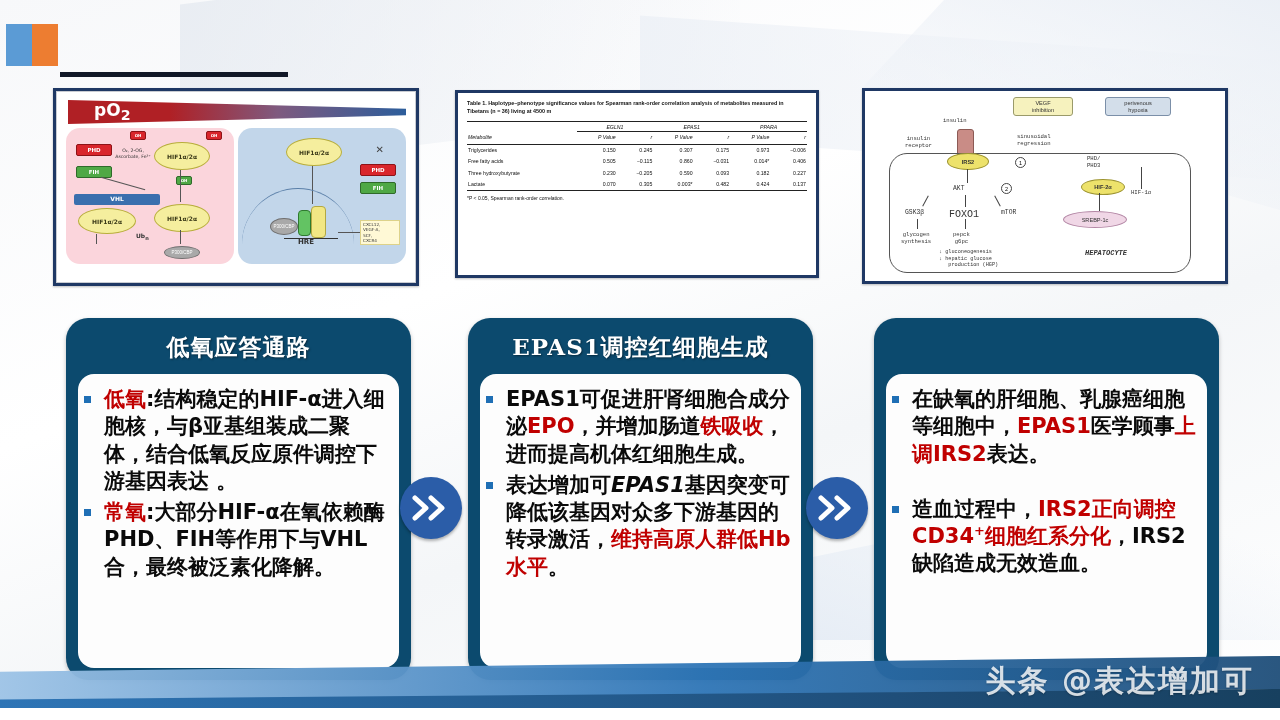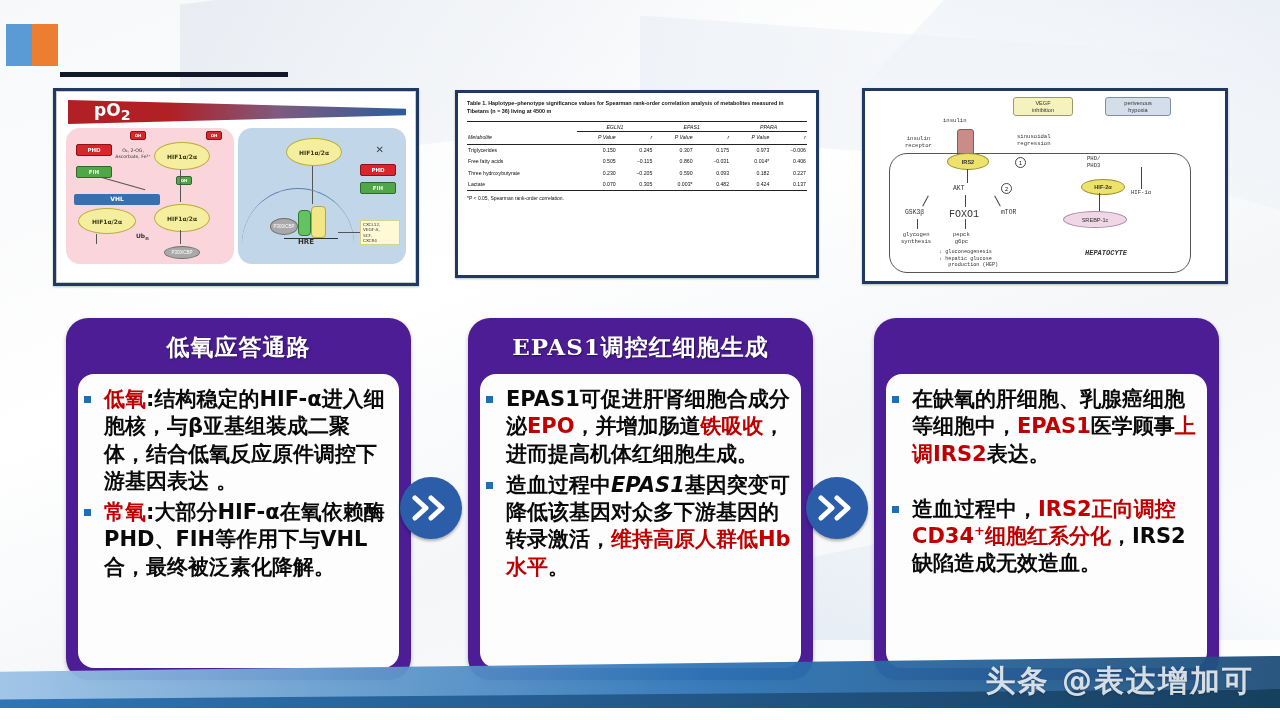--- a/index.html
+++ b/index.html
@@ -132,21 +132,21 @@
   .f3 .cellwall { position:absolute; border:1.2px solid #555; border-radius:18px; }
   .f3 .recep { position:absolute; background:#C98C86; border:1px solid #8c5a55;
                border-radius:2px; }
   .f3 .num { position:absolute; border:1px solid #444; border-radius:50%;
              width:9px; height:9px; font-size:5.5px; display:flex;
              align-items:center; justify-content:center; background:#fff; }
   .f3 .ln { position:absolute; background:#444; }
 
   
   .card { position:absolute; top:318px; width:345px; height:362px;
-          background:#4c1d95; border-radius:22px;
+          background:#0c4a6e; border-radius:22px;
           box-shadow: 0 2px 4px rgba(0,0,0,.25); }
   .card.c1 { left:66px; }
   .card.c2 { left:468px; }
   .card.c3 { left:874px; }
   .card-title { text-align:center; color:#ffffff; padding-top:14px;
                 font-size:23px; font-weight:bold; letter-spacing:1px;
                 text-shadow:1px 1px 2px rgba(0,0,0,.45); }
   .card.c1 .card-title { font-family:"DejaVu Sans","Liberation Sans",sans-serif; }
   .card.c2 .card-title,
   .card.c3 .card-title { font-family:"DejaVu Serif","Liberation Serif",serif; }
@@ -361,21 +361,21 @@
     </div>
   </div>
 
   <div class="card c2">
     <div class="card-title">EPAS1调控红细胞生成</div>
     <div class="card-body">
       <div class="bullet">
         <span>EPAS1可促进肝肾细胞合成分泌</span><span class="r">EPO</span><span>，并增加肠道</span><span class="r">铁吸收</span><span>，进而提高机体红细胞生成。</span>
       </div>
       <div class="bullet">
-        <span>造血过程中</span><span class="it">EPAS1</span><span>基因突变可降低该基因对众多下游基因的转录激活，</span><span class="r">维持高原人群低Hb水平</span><span>。</span>
+        <span>表达增加可</span><span class="it">EPAS1</span><span>基因突变可降低该基因对众多下游基因的转录激活，</span><span class="r">维持高原人群低Hb水平</span><span>。</span>
       </div>
     </div>
   </div>
 
   <div class="card c3">
     <div class="card-body">
       <div class="bullet">
         <span>在缺氧的肝细胞、乳腺癌细胞等细胞中，</span><span class="r">EPAS1</span><span>医学顾事</span><span class="r">上调IRS2</span><span>表达。</span>
       </div>
       <div class="bullet" style="margin-top:28px;">

